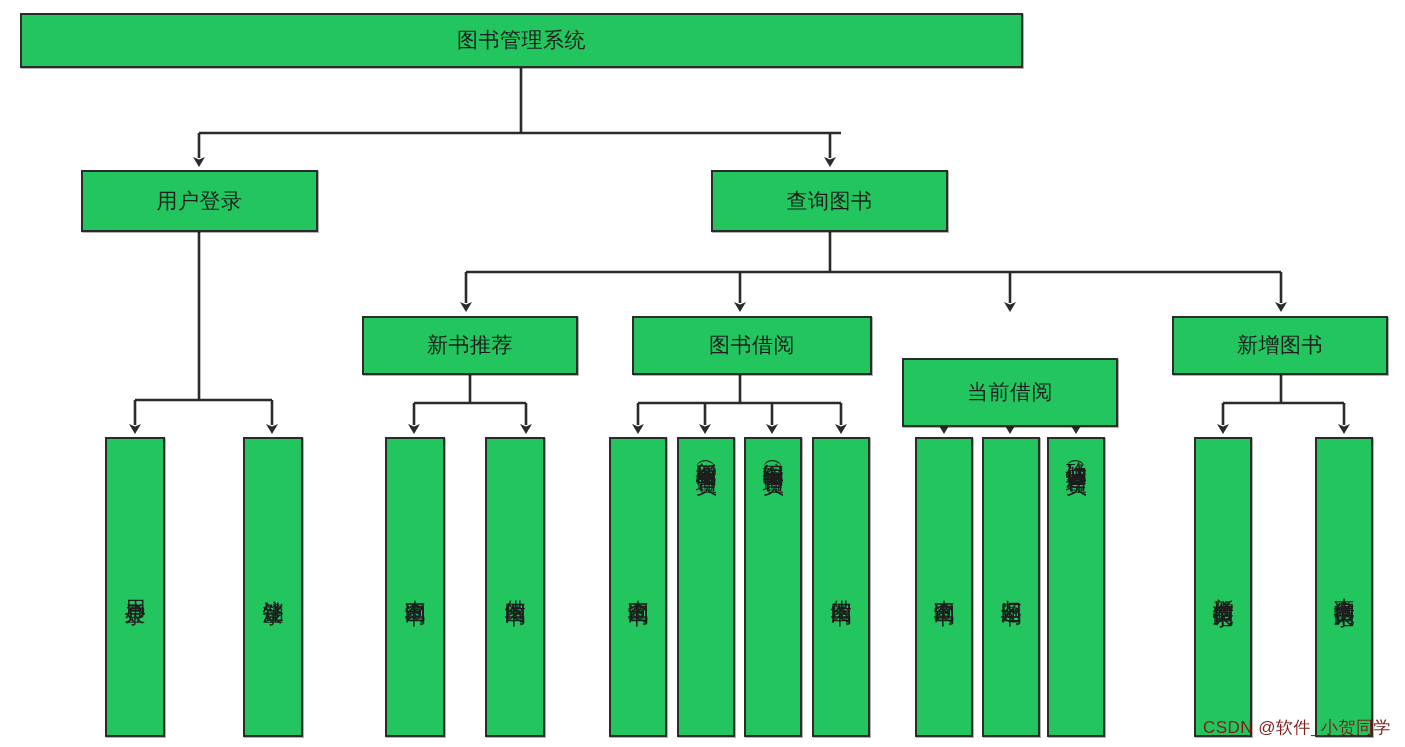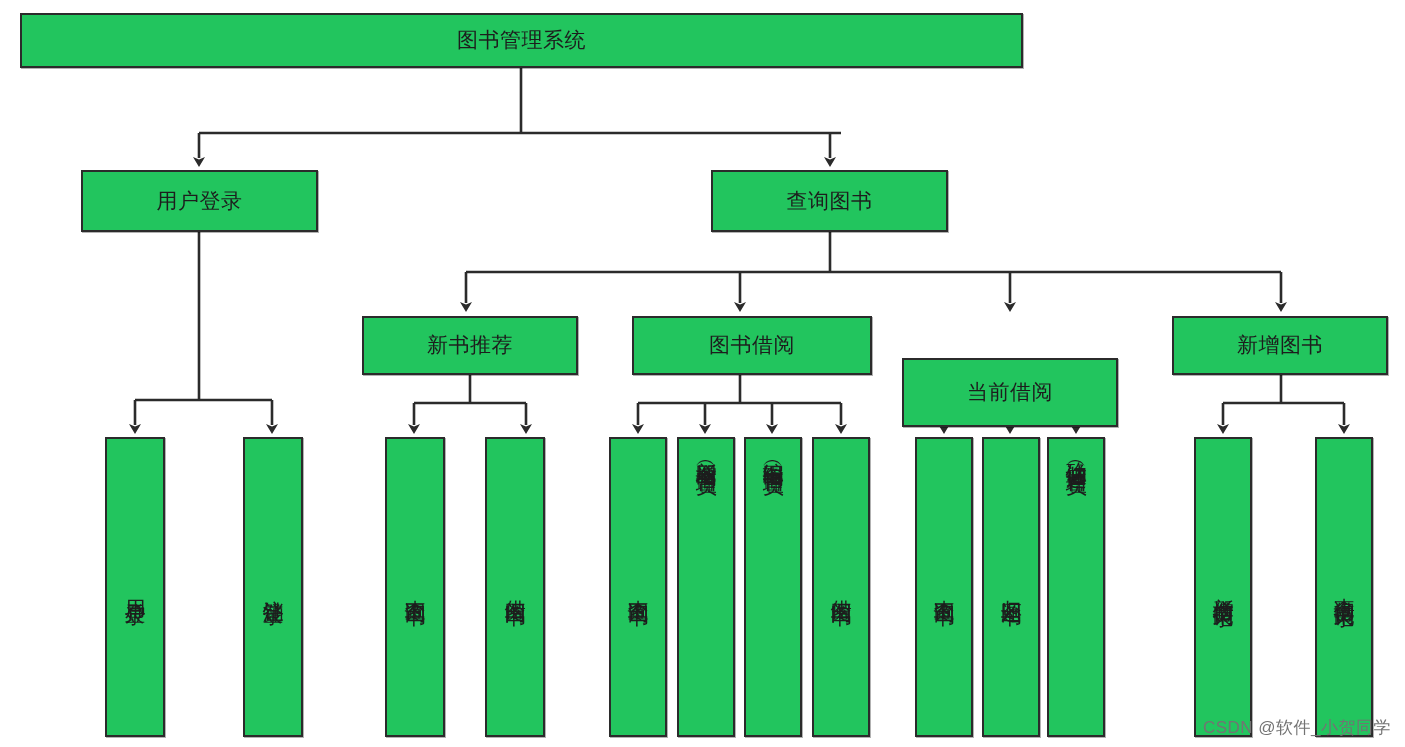--- a/index.html
+++ b/index.html
@@ -59,21 +59,21 @@
   }
   .node.leaf.centered {
     align-items: center;
     padding-top: 0;
   }
   #watermark {
     position: absolute;
     right: 14px;
     bottom: 8px;
     font-size: 17px;
-    color: #737373;
+    color: #7f1d1d;
     letter-spacing: 0.5px;
     z-index: 5;
     white-space: nowrap;
   }
 </style>
 </head>
 <body>
 
 <div id="canvas">
 

